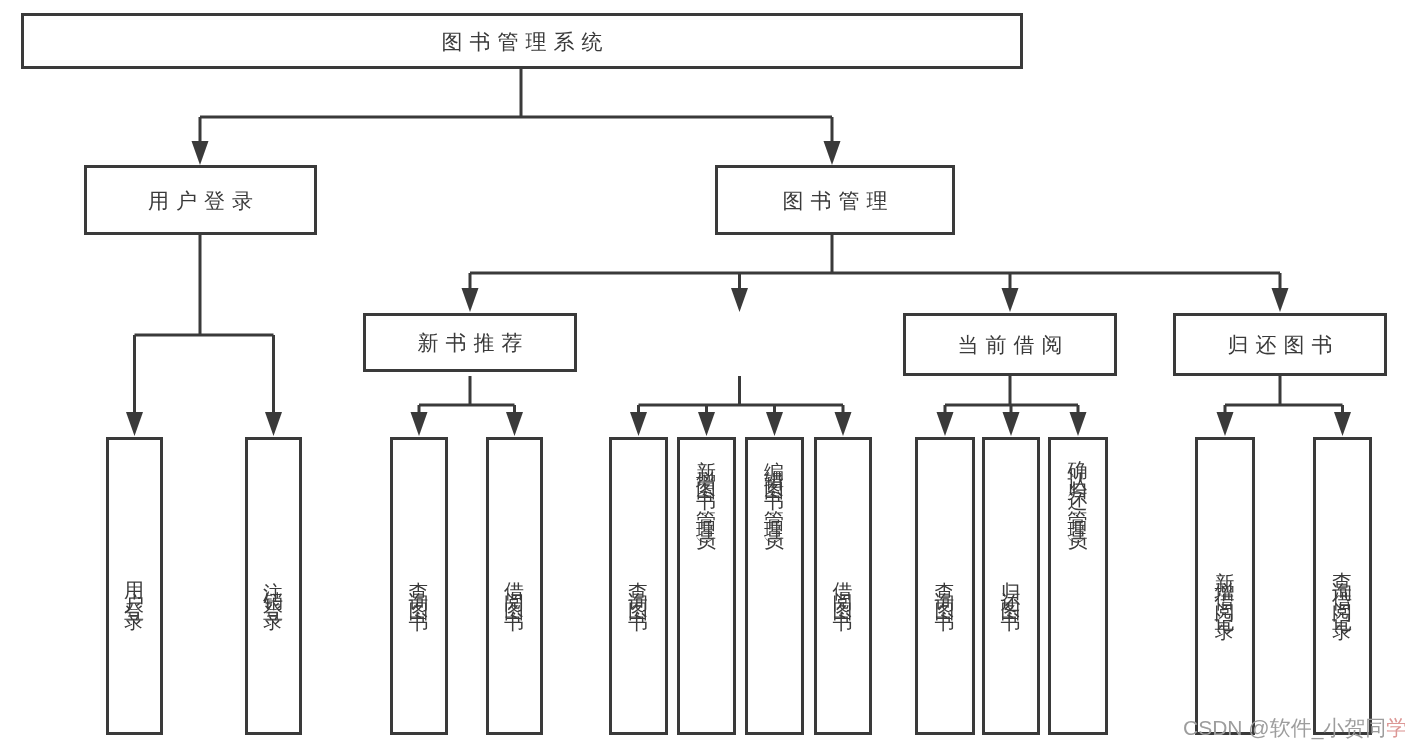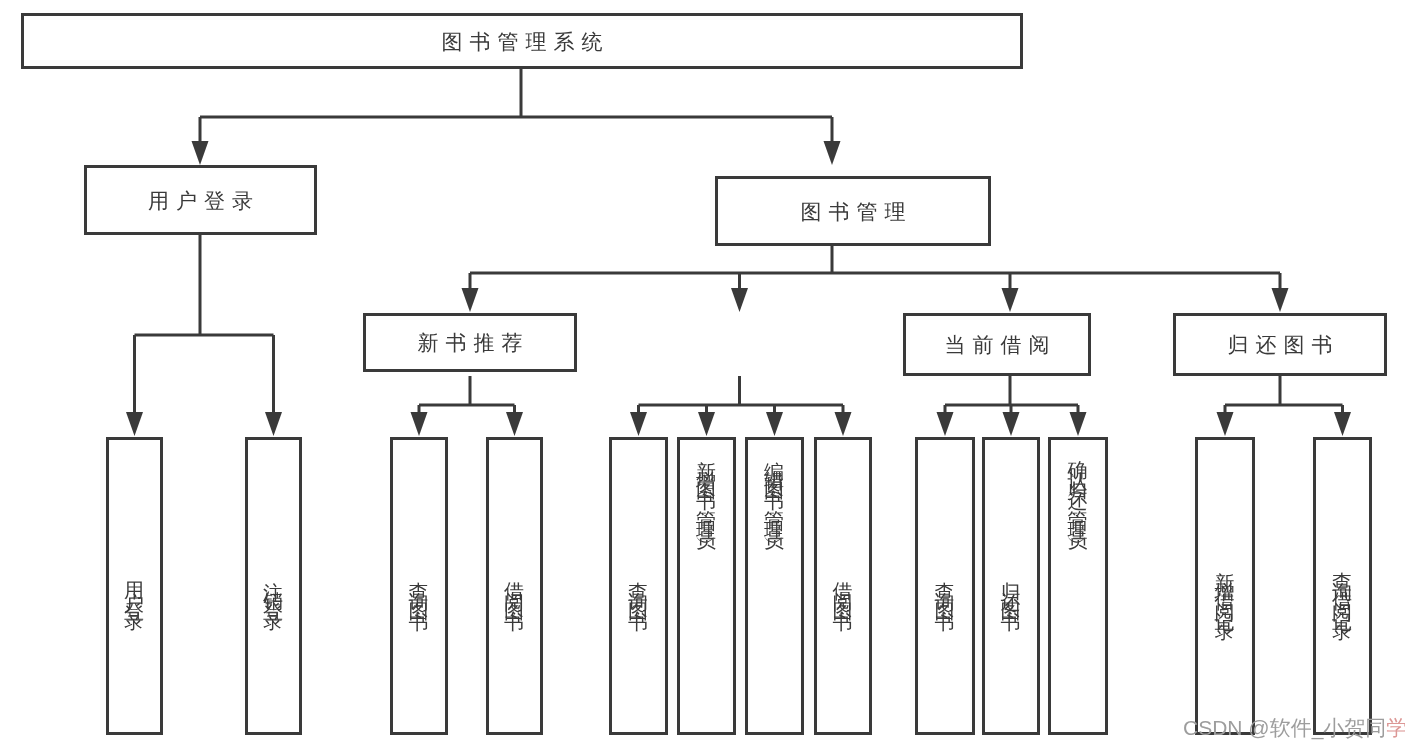--- a/index.html
+++ b/index.html
@@ -63,28 +63,28 @@
     </g>
   </svg>
 
   <div class="node h" style="left:21px;top:13px;width:1002px;height:56px">
     <span class="lbl">图书管理系统</span>
   </div>
 
   <div class="node h" style="left:84px;top:165px;width:233px;height:70px">
     <span class="lbl">用户登录</span>
   </div>
-  <div class="node h" style="left:715px;top:176px;width:276px;height:70px">
+  <div class="node h" style="left:715px;top:165px;width:240px;height:70px">
     <span class="lbl">图书管理</span>
   </div>
 
   <div class="node h" style="left:363px;top:313px;width:214px;height:59px">
     <span class="lbl">新书推荐</span>
   </div>
-  <div class="node h" style="left:903px;top:313px;width:188px;height:63px">
+  <div class="node h" style="left:903px;top:313px;width:214px;height:63px">
     <span class="lbl">当前借阅</span>
   </div>
   <div class="node h" style="left:1173px;top:313px;width:214px;height:63px">
     <span class="lbl">归还图书</span>
   </div>
 
   <div class="node v" style="left:106px;top:437px;width:57px;height:298px">
     <span class="lbl">用户登录</span>
   </div>
   <div class="node v" style="left:245px;top:437px;width:57px;height:298px">

